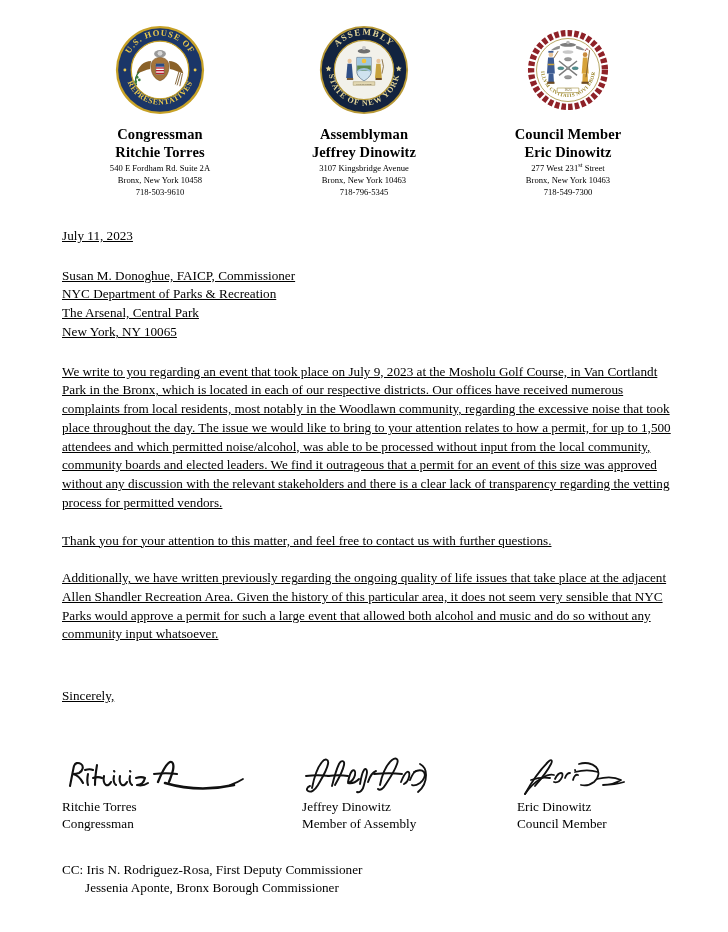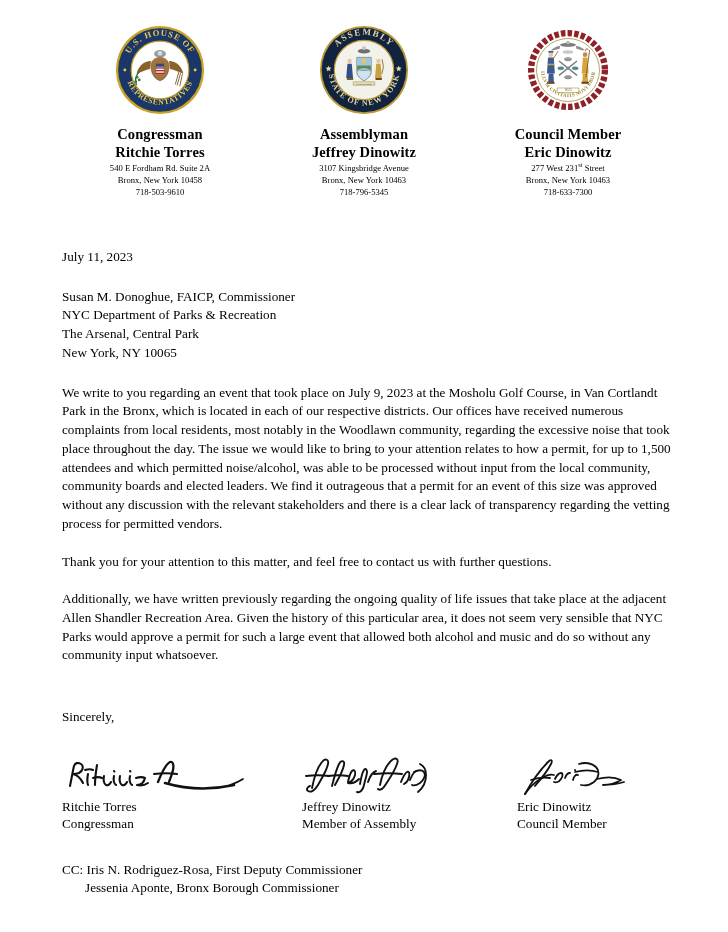--- a/index.html
+++ b/index.html
@@ -56,24 +56,25 @@
   .lh-addr sup {
     font-size: 6.4px;
     vertical-align: super;
     line-height: 0;
   }
 
   
   .letter-body {
     position: absolute;
     left: 62px;
-    top: 248px;
+    top: 227px;
     width: 612px;
     font-size: 13.2px;
     line-height: 1.42;
+    text-decoration: underline;
   }
   .date-line { margin: 0 0 21px 0; }
   .recipient { margin: 0 0 21px 0; }
   .recipient div { white-space: nowrap; }
   .salutation { margin: 0 0 20px 0; }
   .para {
     margin: 0 0 19px 0;
     text-align: left;
   }
   .closing { margin: 43px 0 0 0; }
@@ -277,21 +278,21 @@
 
         <path d="M38 70 h24 v5 h-24Z" fill="#ffffff" stroke="#9a8428" stroke-width="0.6"></path>
         <text x="50" y="73.8" font-family="'Liberation Serif',serif" font-size="4.2" fill="#6b5a22" text-anchor="middle">1625</text>
       </svg>
     </div>
     <div class="lh-title">Council Member</div>
     <div class="lh-name">Eric Dinowitz</div>
     <div class="lh-addr">
       <div><span>277 West 231</span><sup>st</sup><span> Street</span></div>
       <div>Bronx, New York 10463</div>
-      <div>718-633-7300</div>
+      <div>718-549-7300</div>
     </div>
   </div>
 </div>
 
 <div class="letter-body">
   <div class="date-line">July 11, 2023</div>
 
   <div class="recipient">
     <div>Susan M. Donoghue, FAICP, Commissioner</div>
     <div>NYC Department of Parks &amp; Recreation</div>

